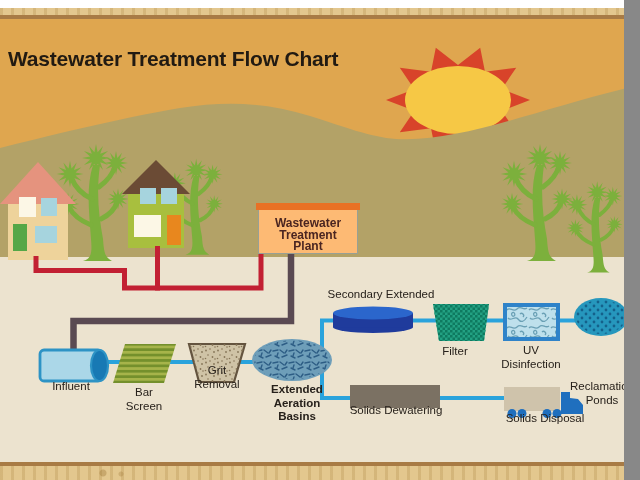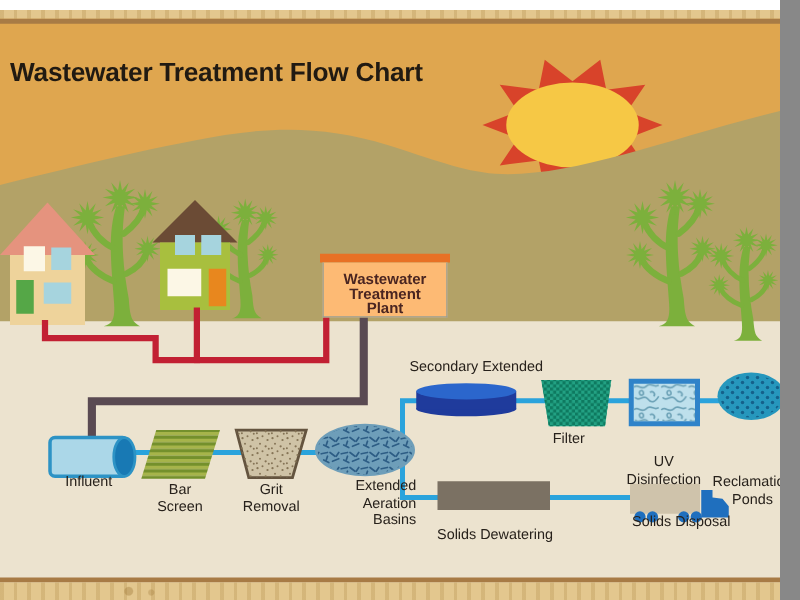--- a/index.html
+++ b/index.html
@@ -19,27 +19,27 @@
     background:#fdba74;border:1px solid #98a094;border-top:none;box-sizing:border-box;
     color:#4a2521;font:700 12px/11.5px "Liberation Sans",sans-serif;
     text-align:center;white-space:pre-line;padding-top:8px;
   }
   .lbl{
     position:absolute;font:11.5px/1.18 "Liberation Sans",sans-serif;
     color:#27211b;text-align:center;white-space:pre-line;
   }
   .lbl-influent{left:38px;top:380px;width:66px;}
   .lbl-bar{left:114px;top:386px;width:60px;}
-  .lbl-grit{left:182px;top:386px;width:70px;}
-  .lbl-aeration{left:261px;top:383px;width:72px;text-align:right;}
+  .lbl-grit{left:182px;top:364px;width:70px;}
+  .lbl-aeration{left:261px;top:383px;width:72px;text-align:center;font-weight:bold;}
   .lbl-clarifier{left:325px;top:288px;width:112px;}
   .lbl-filter{left:430px;top:345px;width:50px;}
-  .lbl-uv{left:496px;top:344px;width:70px;margin-top:20px;}
+  .lbl-uv{left:496px;top:344px;width:70px;}
   .lbl-ponds{left:563px;top:341px;width:78px;margin-top:39px;}
-  .lbl-dewatering{left:345px;top:422px;width:102px;}
+  .lbl-dewatering{left:345px;top:404px;width:102px;}
   .lbl-disposal{left:495px;top:412px;width:100px;}
   .band{position:absolute;left:0;width:640px;}
   .band-top-white{top:0;height:8px;background:#ffffff;}
   .band-top-pattern{
     top:8px;height:7px;background-color:#e3c78e;
     background-image:repeating-linear-gradient(90deg,rgba(160,120,50,.22) 0 3px,transparent 3px 11px);
   }
   .band-top-line{top:15px;height:4px;background:#a87b45;}
   .band-bottom-line{top:462px;height:4px;background:#a87b45;}
   .band-bottom-pattern{

